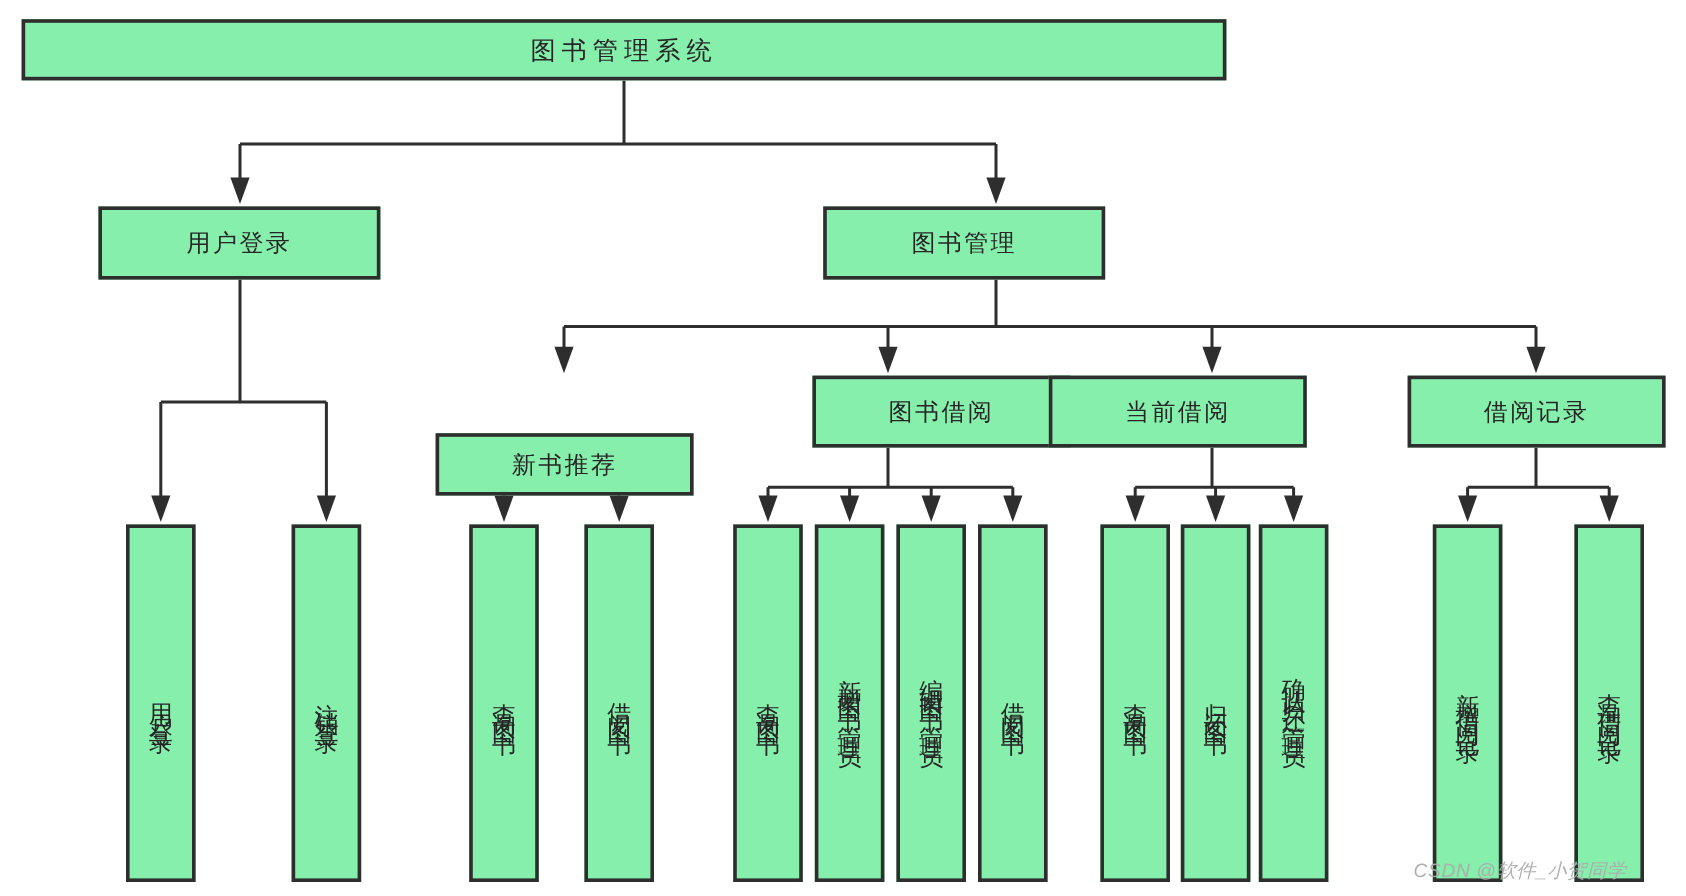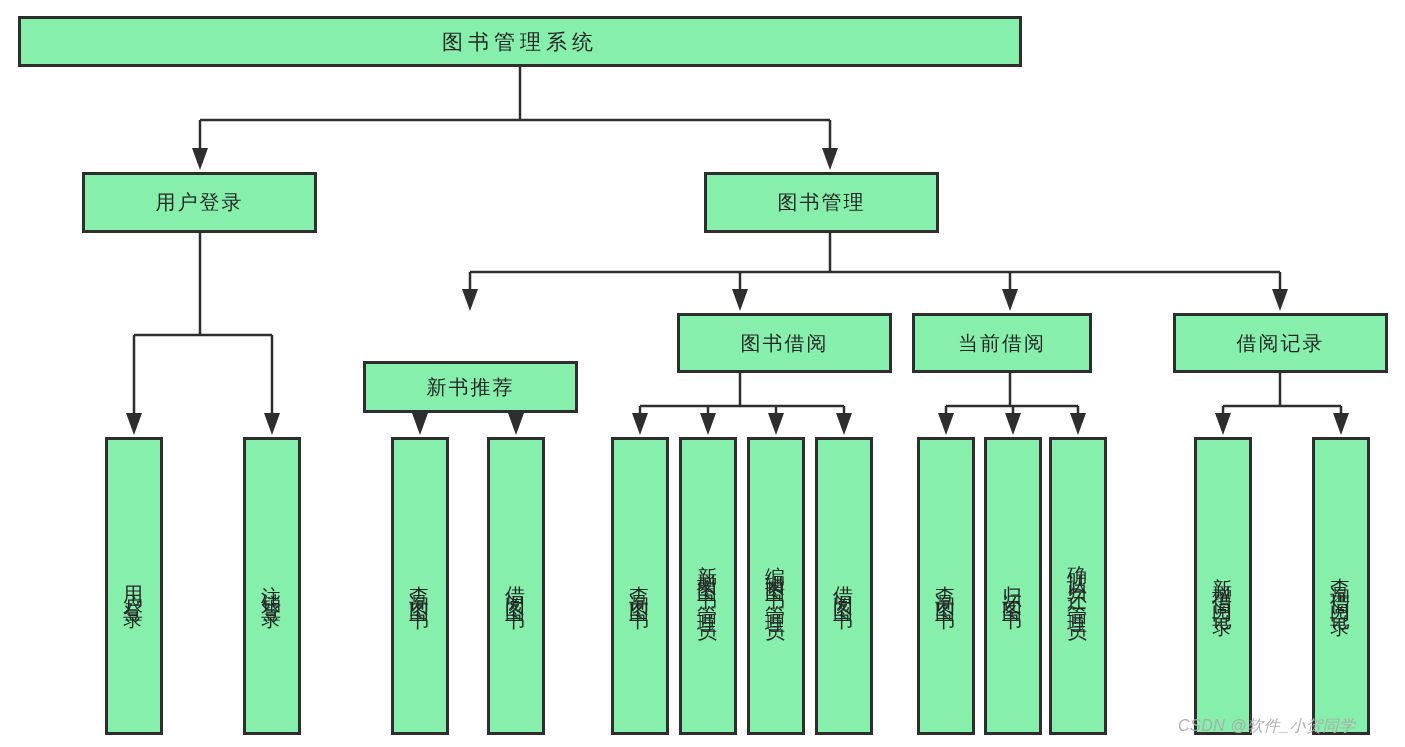--- a/index.html
+++ b/index.html
@@ -123,25 +123,25 @@
     </g>
     <g fill="#2e2e2e" stroke="none">
       <path d="M1215 413 H1231 L1223 435 Z"></path>
       <path d="M1333 413 H1349 L1341 435 Z"></path>
     </g>
   </svg>
 
   <div class="node root" style="left:18px; top:16px; width:1004px; height:51px;">图书管理系统</div>
 
   <div class="node" style="left:82px; top:172px; width:235px; height:61px;">用户登录</div>
-  <div class="node" style="left:704px; top:172px; width:235px; height:61px;">图书管理</div>
+  <div class="node" style="left:686px; top:172px; width:235px; height:61px;">图书管理</div>
 
   <div class="node" style="left:363px; top:313px; width:215px; height:52px;margin-top:48px;">新书推荐</div>
   <div class="node" style="left:633px; top:313px; width:215px; height:60px;margin-left:44px;">图书借阅</div>
-  <div class="node" style="left:912px; top:313px; width:180px; height:60px;">当前借阅</div>
+  <div class="node" style="left:874px; top:313px; width:215px; height:60px;">当前借阅</div>
   <div class="node" style="left:1173px; top:313px; width:215px; height:60px;">借阅记录</div>
 
   <div class="node vnode" style="left:105px; top:437px; width:58px; height:298px;">用户登录</div>
   <div class="node vnode" style="left:243px; top:437px; width:58px; height:298px;">注销登录</div>
 
   <div class="node vnode" style="left:391px; top:437px; width:58px; height:298px;">查询图书</div>
   <div class="node vnode" style="left:487px; top:437px; width:58px; height:298px;">借阅图书</div>
 
   <div class="node vnode" style="left:611px; top:437px; width:58px; height:298px;">查询图书</div>
   <div class="node vnode" style="left:679px; top:437px; width:58px; height:298px;">新增图书（管理员）</div>

